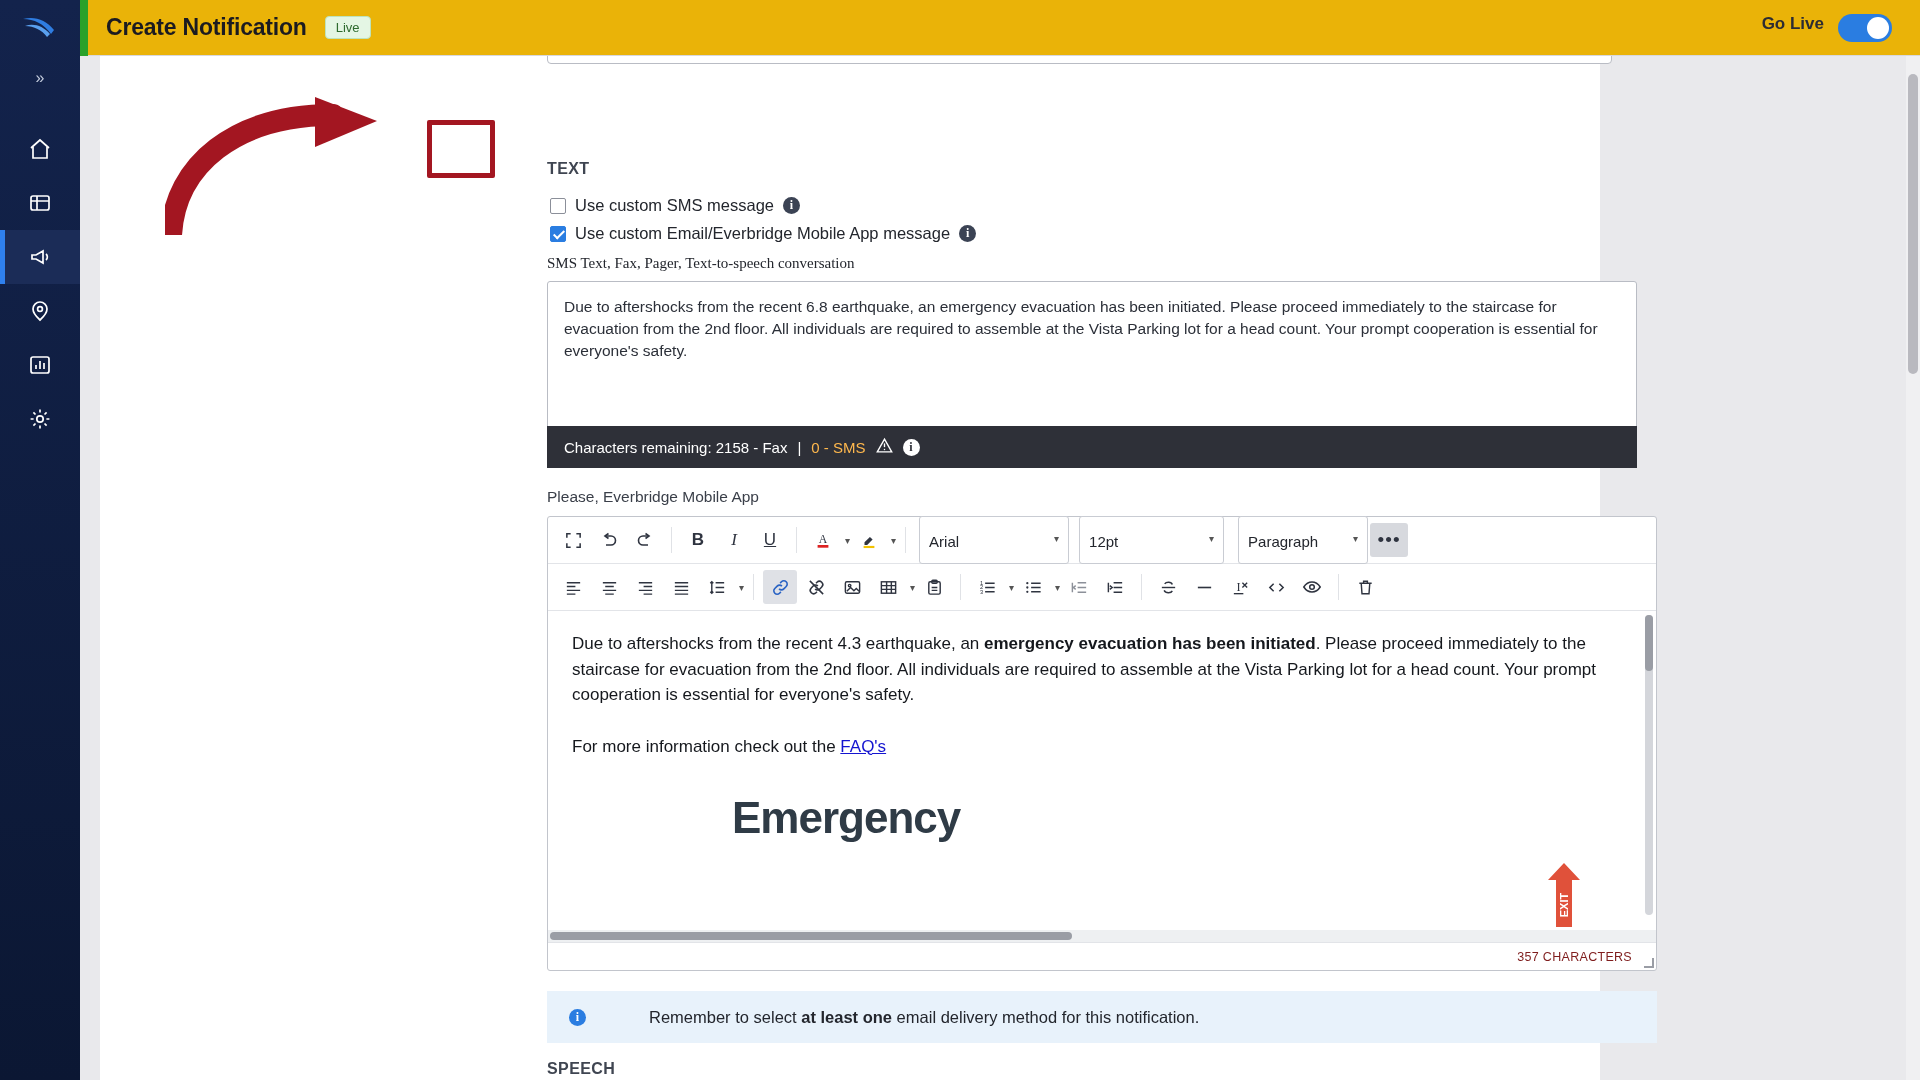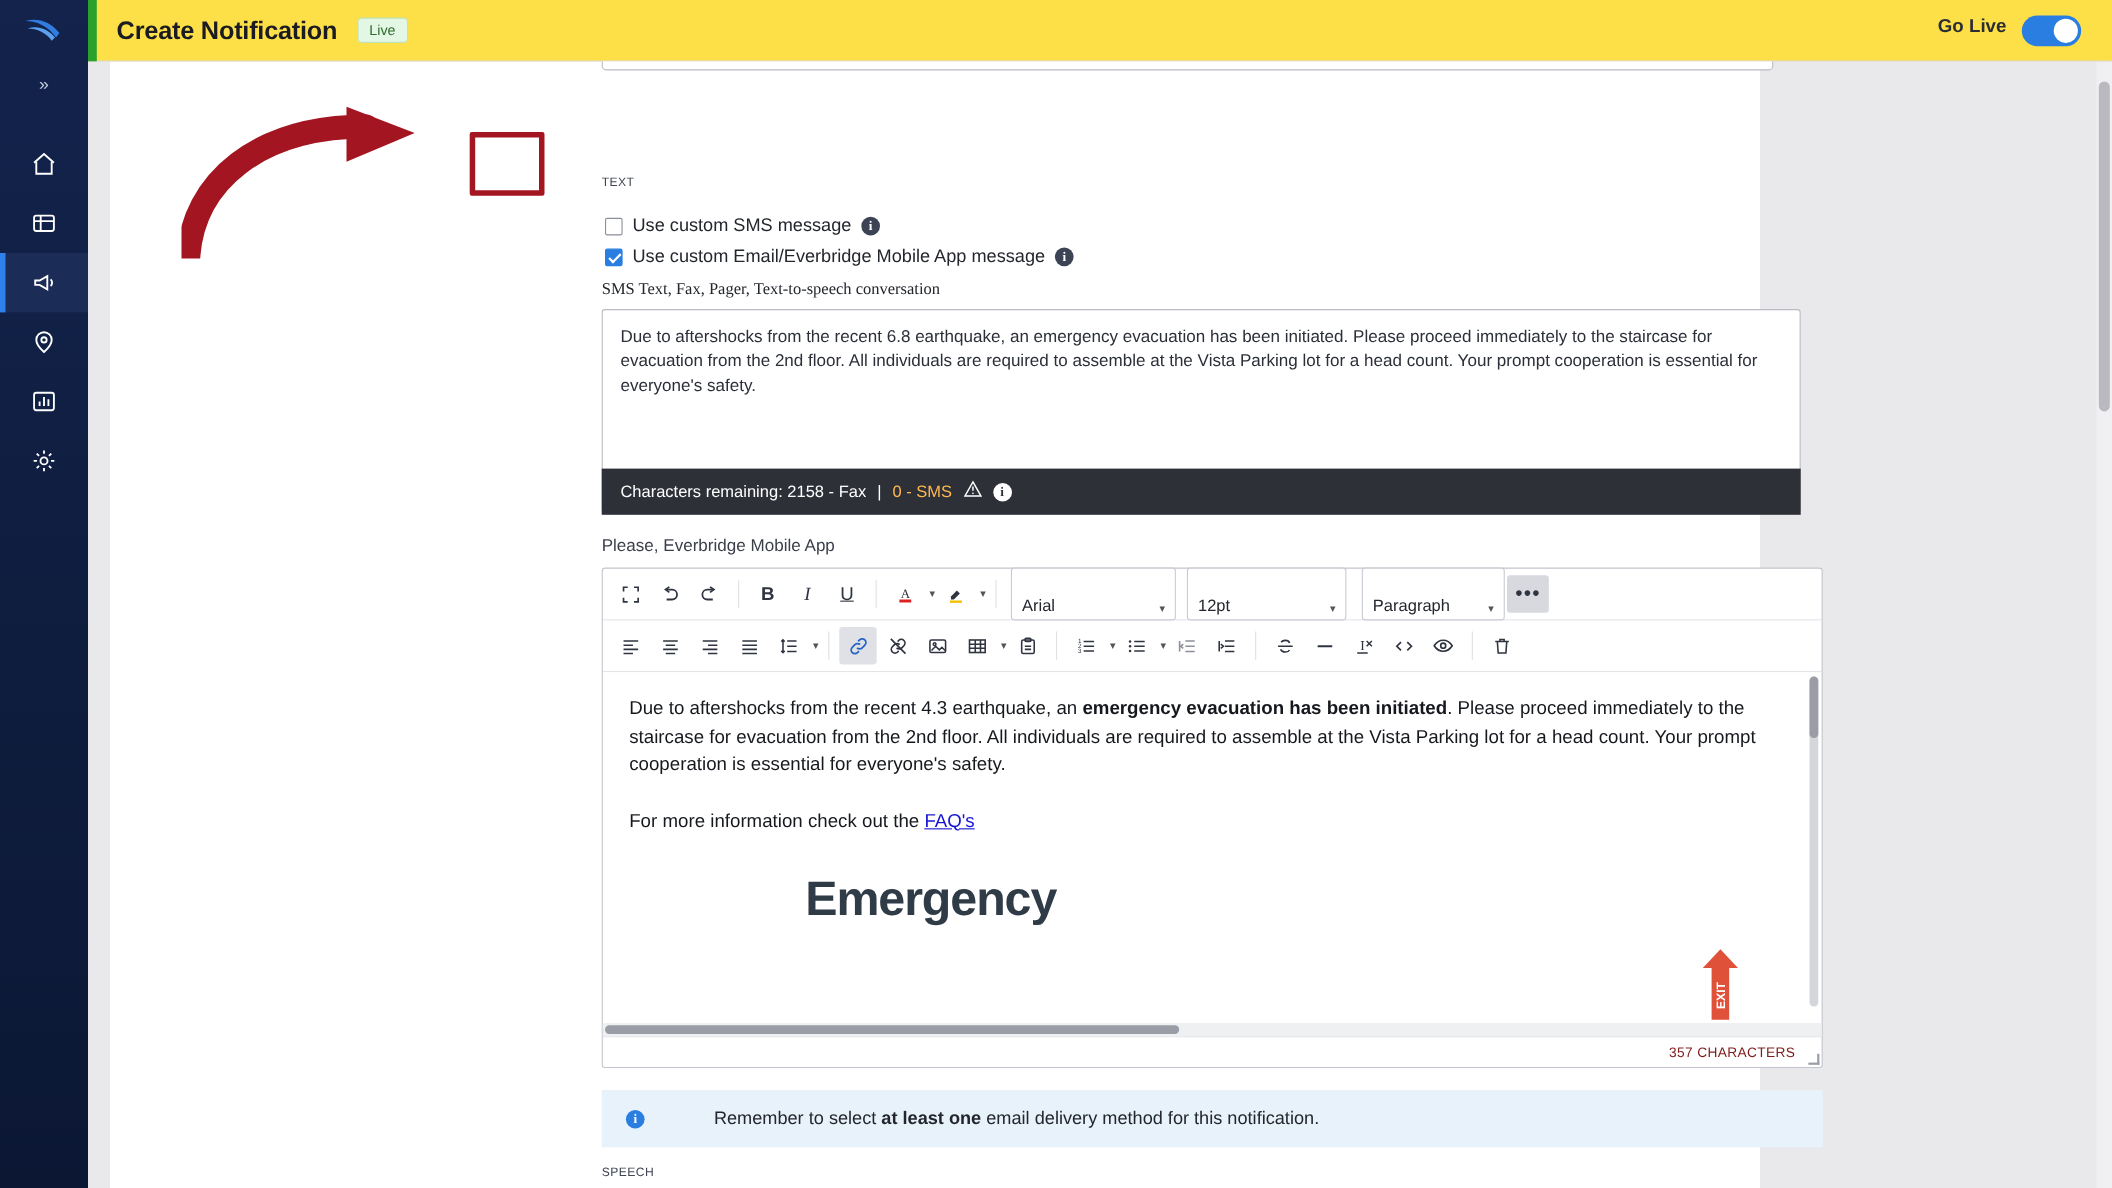--- a/index.html
+++ b/index.html
@@ -43,21 +43,21 @@
     content: ""; position: absolute; left: 0; top: 0;
     width: 5px; height: 54px; background: #2f80ed;
   }
   .rail-item.active { background: #1b2c57; }
   .rail-item svg { display: block; }
 
   
   .topbar {
     position: absolute; left: 80px; top: 0;
     width: 1840px; height: 56px;
-    background: #fde047;
+    background: #eab308;
     border-bottom: 1px solid #d8d8dd;
     display: flex; align-items: center;
   }
   .topbar-accent {
     width: 8px; height: 56px; background: #2aa12a;
     flex: none;
   }
   .topbar-title {
     margin-left: 18px;
     font-size: 23px; font-weight: bold; color: #1b1b21;
@@ -113,21 +113,21 @@
   
   .partial-box {
     position: absolute; left: 447px; top: -30px;
     width: 1065px; height: 38px;
     border: 1px solid #b9bcc4; border-radius: 4px;
     background: #fff;
   }
 
   .section-label {
     position: absolute;
-    font-size: 11px; font-weight: normal; color: #3f4551;
+    font-size: 16px; font-weight: bold; color: #3f4551;
     letter-spacing: 0.4px;
   }
 
   .chk-row { position: absolute; display: flex; align-items: center; gap: 9px; }
   .chk {
     width: 16px; height: 16px; border: 1px solid #8b8f99;
     border-radius: 2px; background: #fff; flex: none;
   }
   .chk.checked { background: #2a7de1; border-color: #2a7de1; position: relative; }
   .chk.checked::after {
@@ -191,22 +191,22 @@
     display: inline-flex; align-items: center; justify-content: center;
     color: #2f3440; font-size: 17px; border-radius: 3px;
     padding: 0 5px;
   }
   .tb-btn.pressed { background: #dfe1e6; }
   .tb-sep { width: 1px; height: 26px; background: #e0e2e6; margin: 0 7px; }
   .caret { font-size: 10px; color: #555; margin-left: 3px; }
   .tb-select {
     height: 48px; width: 150px;
     border: 1px solid #c9ccd3; border-radius: 3px;
-    display: inline-flex; align-items: flex-end; justify-content: space-between;
-    padding: 4px 9px; font-size: 15px; color: #23262d; background: #fff;
+    display: inline-flex; align-items: flex-start; justify-content: space-between;
+    padding: 16px 9px; font-size: 15px; color: #23262d; background: #fff;
   }
   .tb-select.w-narrow { width: 145px; }
   .tb-select.w-para { width: 130px; }
   .tb-dots {
     width: 38px; height: 34px; background: #d7d9de; border-radius: 3px;
     display: inline-flex; align-items: center; justify-content: center;
     font-size: 19px; color: #2f3440; letter-spacing: 1px;
   }
   .tb-underline { text-decoration: underline; }
   .tb-italic { font-style: italic; font-family: "Liberation Serif", serif; }

